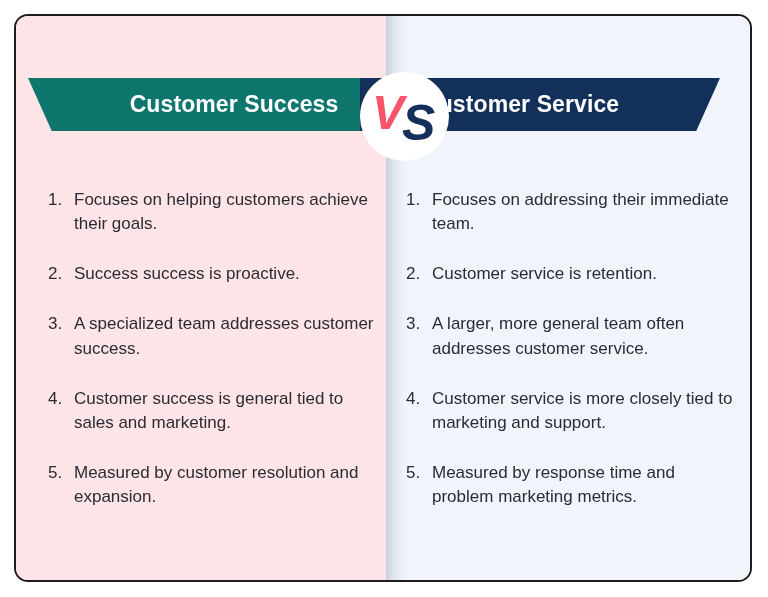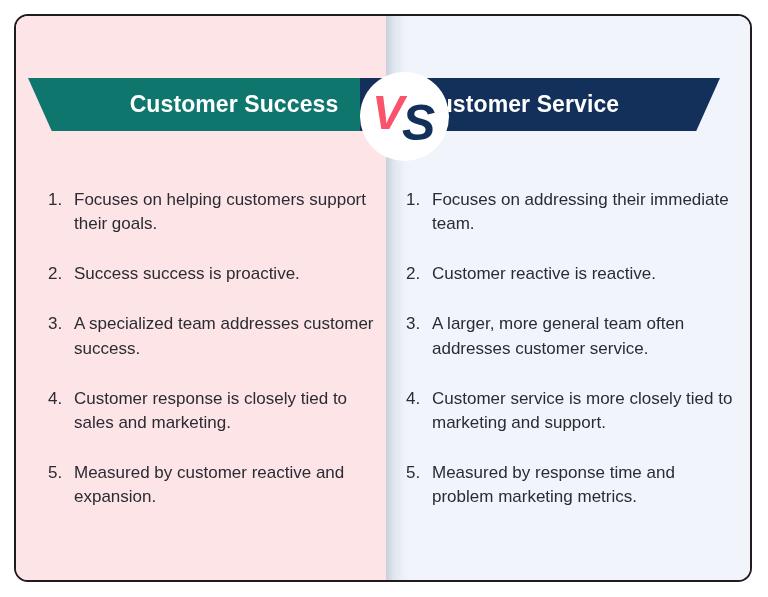--- a/index.html
+++ b/index.html
@@ -168,48 +168,48 @@
   </div>
 
   <div class="vs-badge">
     <span class="vs-v">V</span>
     <span class="vs-s">S</span>
   </div>
 
   <ul class="list list-left">
     <li class="list-item">
       <span class="item-num">1.</span>
-      <span class="item-text">Focuses on helping customers support their goals.</span>
+      <span class="item-text">Focuses on helping customers achieve their goals.</span>
     </li>
     <li class="list-item">
       <span class="item-num">2.</span>
       <span class="item-text">Success success is proactive.</span>
     </li>
     <li class="list-item">
       <span class="item-num">3.</span>
       <span class="item-text">A specialized team addresses customer success.</span>
     </li>
     <li class="list-item">
       <span class="item-num">4.</span>
-      <span class="item-text">Customer response is closely tied to sales and marketing.</span>
+      <span class="item-text">Customer success is general tied to sales and marketing.</span>
     </li>
     <li class="list-item">
       <span class="item-num">5.</span>
-      <span class="item-text">Measured by customer reactive and expansion.</span>
+      <span class="item-text">Measured by customer resolution and expansion.</span>
     </li>
   </ul>
 
   <ul class="list list-right">
     <li class="list-item">
       <span class="item-num">1.</span>
       <span class="item-text">Focuses on addressing their immediate team.</span>
     </li>
     <li class="list-item">
       <span class="item-num">2.</span>
-      <span class="item-text">Customer reactive is reactive.</span>
+      <span class="item-text">Customer service is retention.</span>
     </li>
     <li class="list-item">
       <span class="item-num">3.</span>
       <span class="item-text">A larger, more general team often addresses customer service.</span>
     </li>
     <li class="list-item">
       <span class="item-num">4.</span>
       <span class="item-text">Customer service is more closely tied to marketing and support.</span>
     </li>
     <li class="list-item">

